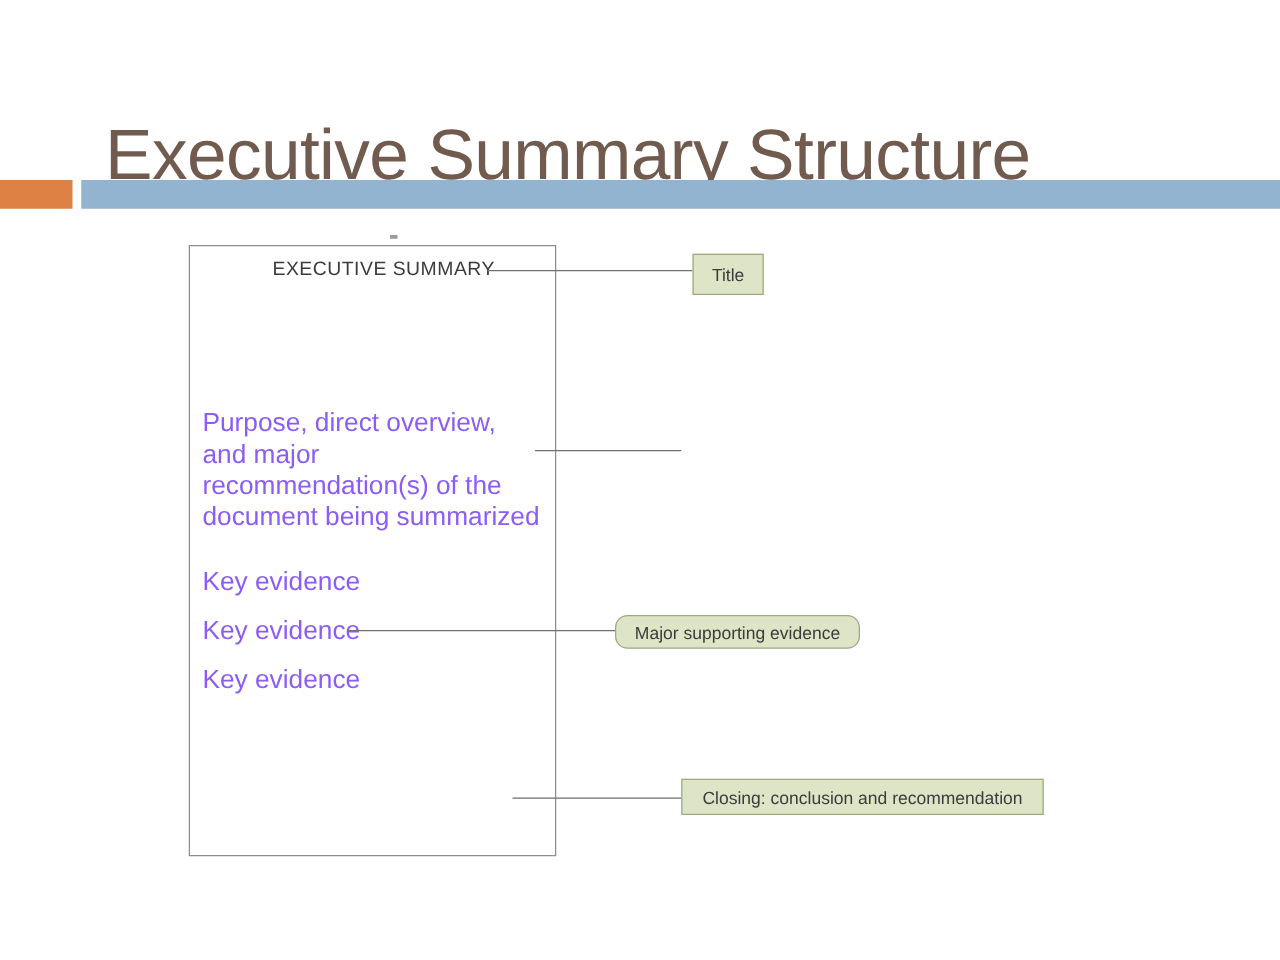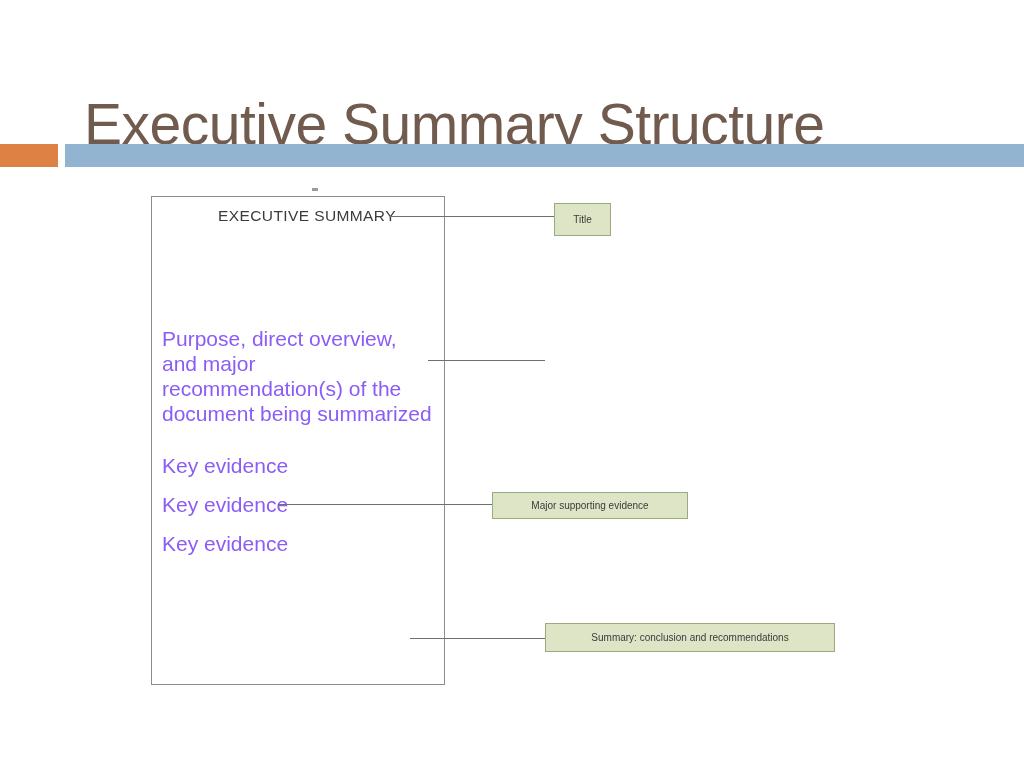--- a/index.html
+++ b/index.html
@@ -119,30 +119,30 @@
   .conn-2 { left: 428px; top: 360px; width: 117px; }
   .conn-3 { left: 278px; top: 504px; width: 214px; }
   .conn-4 { left: 410px; top: 638px; width: 135px; }
 
   
   .callout {
     position: absolute;
     border: 1px solid #9aab7e;
     background: #dde5c6;
     box-sizing: border-box;
-    font-size: 10px;
+    font-size: 14px;
     color: #3b3b3b;
     display: flex;
     align-items: center;
     justify-content: center;
     white-space: nowrap;
   }
   .callout-title    { left: 554px; top: 203px; width: 57px;  height: 33px; }
   .callout-general  { left: 545px; top: 347px; width: 265px; height: 27px; }
-  .callout-evidence { left: 492px; top: 492px; width: 196px; height: 27px; }
+  .callout-evidence { left: 492px; top: 492px; width: 196px; height: 27px; border-radius: 10px; }
   .callout-closing  { left: 545px; top: 623px; width: 290px; height: 29px; }
 </style>
 </head>
 <body>
 
 <div class="slide">
 
   <h1 class="slide-title">Executive Summary Structure</h1>
 
   <div class="rule-orange"></div>
@@ -168,16 +168,16 @@
     <div class="connector conn-1"></div>
     <div class="connector conn-2"></div>
     <div class="connector conn-3"></div>
     <div class="connector conn-4"></div>
 
     <div class="callout callout-title">Title</div>
 
 
     <div class="callout callout-evidence">Major supporting evidence</div>
 
-    <div class="callout callout-closing">Summary: conclusion and recommendations</div>
+    <div class="callout callout-closing">Closing: conclusion and recommendation</div>
 
   </div>
 </div>
 
 </body></html>

